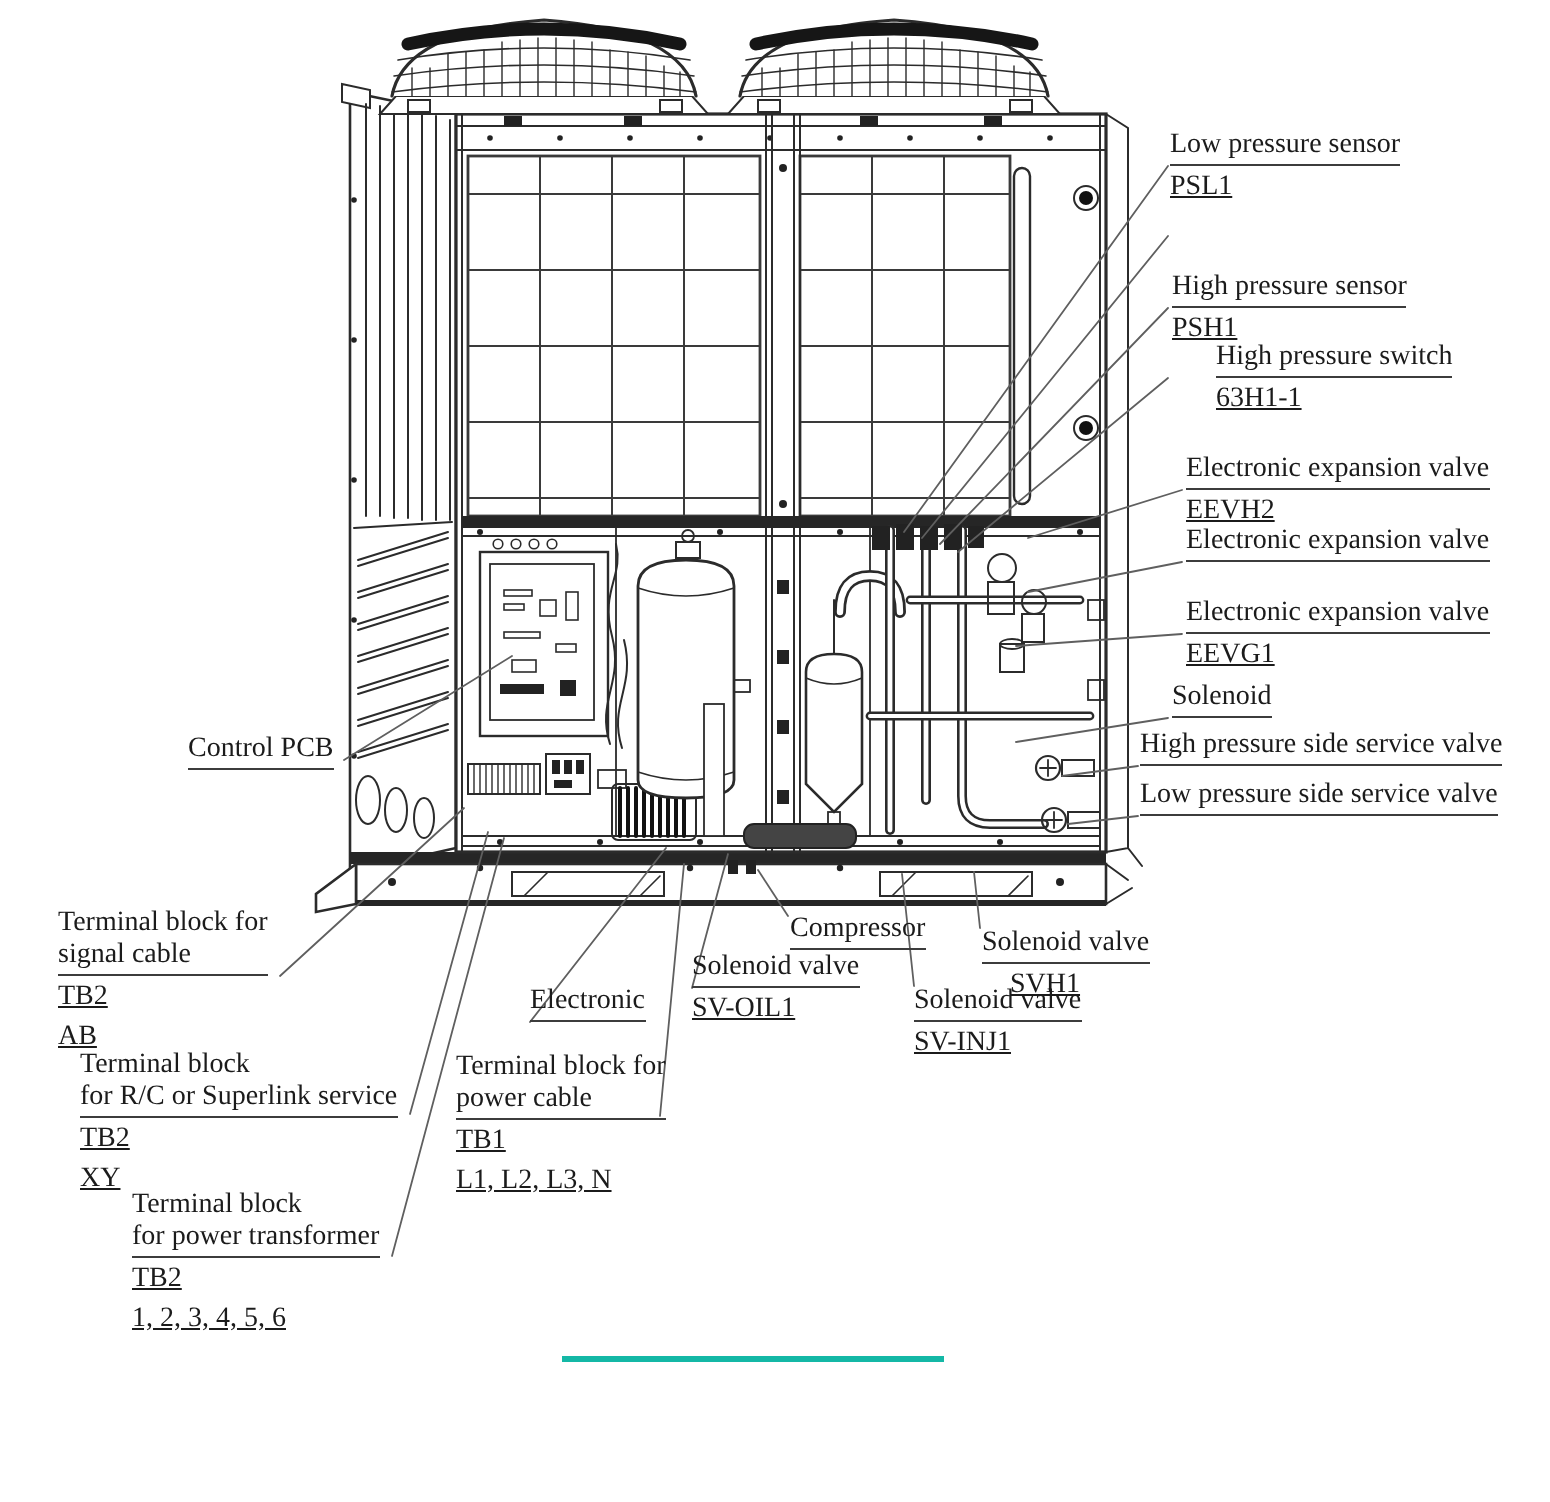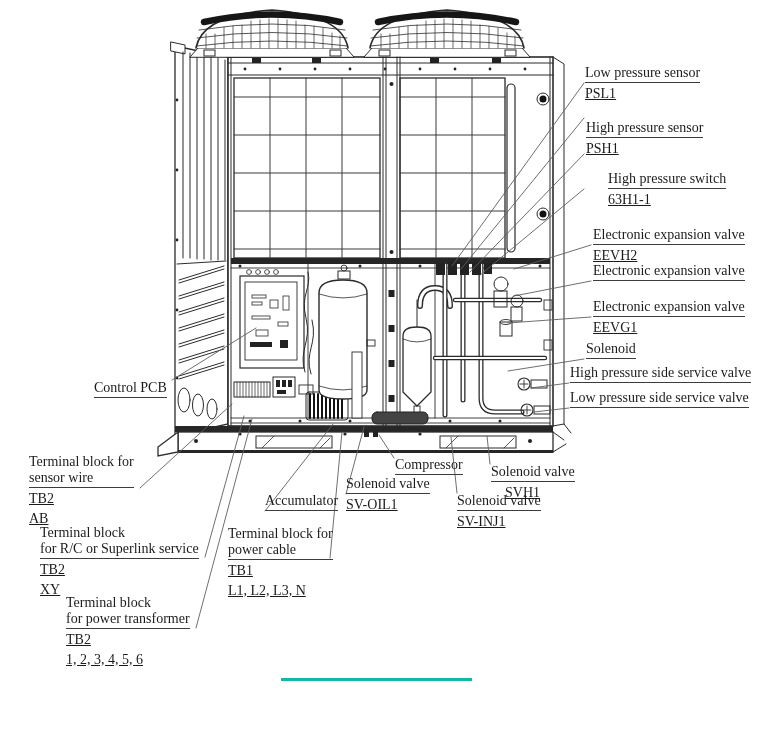--- a/index.html
+++ b/index.html
@@ -272,21 +272,21 @@
       <line x1="490" y1="464" x2="487" y2="436"></line>
       <line x1="457" y1="493" x2="451" y2="437"></line>
     </g>
   </g>
 </svg>
 
 <div class="lbl" style="left:585px;top:65px">
   <div class="tg"><div>Low pressure sensor</div></div>
   <div class="c">PSL1</div>
 </div>
-<div class="lbl" style="left:586px;top:120px">
+<div class="lbl" style="left:586px;top:136px">
   <div class="tg"><div>High pressure sensor</div></div>
   <div class="c">PSH1</div>
 </div>
 <div class="lbl" style="left:608px;top:171px">
   <div class="tg"><div>High pressure switch</div></div>
   <div class="c">63H1-1</div>
 </div>
 <div class="lbl" style="left:593px;top:227px">
   <div class="tg"><div>Electronic expansion valve</div></div>
   <div class="c">EEVH2</div>
@@ -300,27 +300,27 @@
 </div>
 <div class="lbl" style="left:586px;top:341px">
   <div class="tg"><div>Solenoid</div></div>
 </div>
 <div class="lbl" style="left:570px;top:365px">
   <div class="tg"><div>High pressure side service valve</div></div>
 </div>
 <div class="lbl" style="left:570px;top:390px">
   <div class="tg"><div>Low pressure side service valve</div></div>
 </div>
-<div class="lbl" style="left:94px;top:380px">
+<div class="lbl" style="left:94px;top:367px">
   <div class="tg"><div>Control PCB</div></div>
 </div>
 <div class="lbl" style="left:29px;top:454px">
   <div class="tg">
     <div>Terminal block for</div>
-    <div>sensor wire</div>
+    <div>signal cable</div>
   </div>
   <div class="c">TB2</div>
   <div class="c">AB</div>
 </div>
 <div class="lbl" style="left:40px;top:525px">
   <div class="tg">
     <div>Terminal block</div>
     <div>for R/C or Superlink service</div>
   </div>
   <div class="c">TB2</div>
@@ -336,21 +336,21 @@
 </div>
 <div class="lbl" style="left:228px;top:526px">
   <div class="tg">
     <div>Terminal block for</div>
     <div>power cable</div>
   </div>
   <div class="c">TB1</div>
   <div class="c">L1, L2, L3, N</div>
 </div>
 <div class="lbl" style="left:265px;top:493px">
-  <div class="tg"><div>Accumulator</div></div>
+  <div class="tg"><div>Electronic</div></div>
 </div>
 <div class="lbl" style="left:346px;top:476px">
   <div class="tg"><div>Solenoid valve</div></div>
   <div class="c">SV-OIL1</div>
 </div>
 <div class="lbl" style="left:395px;top:457px">
   <div class="tg"><div>Compressor</div></div>
 </div>
 <div class="lbl" style="left:491px;top:464px">
   <div class="tg"><div>Solenoid valve</div></div>

